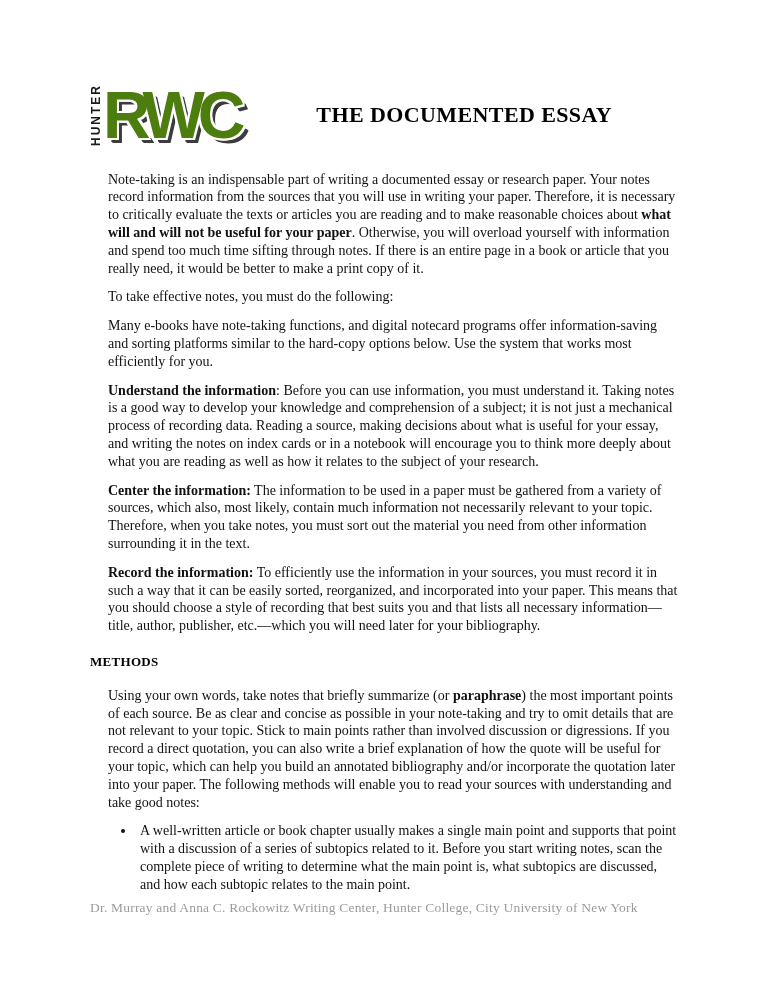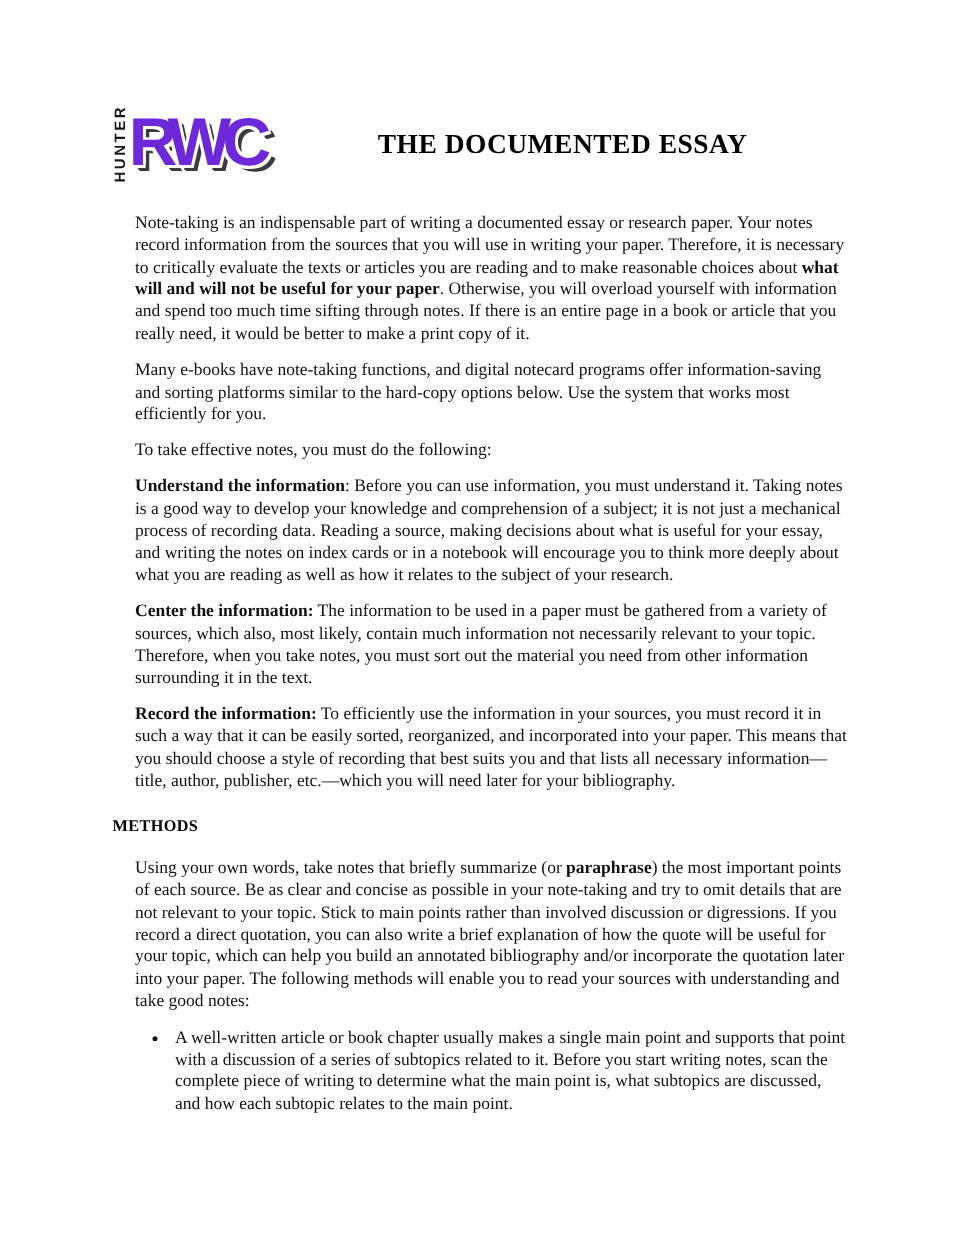--- a/index.html
+++ b/index.html
@@ -35,24 +35,24 @@
     font-weight: bold;
     font-size: 12px;
     letter-spacing: 2px;
     color: #1a1a1a;
     margin-right: 1px;
     line-height: 1;
   }
   .rwc-acronym {
     font-family: "Liberation Sans", sans-serif;
     font-weight: 900;
-    font-size: 54px;
+    font-size: 66px;
     line-height: 0.95;
     letter-spacing: -7px;
-    color: #6d28d9;
+    color: #4d7c0f;
     text-shadow:
       -2px -2px 0 #ffffff, 2px -2px 0 #ffffff,
       -2px  2px 0 #ffffff, 2px  2px 0 #ffffff,
        0   -2px 0 #ffffff, 0    2px 0 #ffffff,
       -2px  0   0 #ffffff, 2px  0   0 #ffffff,
        4px  4px 0 #3c3c3c, 5px  5px 0 #3c3c3c;
     padding-right: 10px;
   }
   .titles {
     flex: 1 1 auto;
@@ -108,32 +108,33 @@
       <span class="hunter-vertical">HUNTER</span>
       <span class="rwc-acronym">RWC</span>
     </div>
     <div class="titles">
       <div class="title-main">THE DOCUMENTED ESSAY</div>
     </div>
   </div>
 
   <p class="body-para"><span>Note-taking is an indispensable part of writing a documented essay or research paper. Your notes record information from the sources that you will use in writing your paper. Therefore, it is necessary to critically evaluate the texts or articles you are reading and to make reasonable choices about </span><strong>what will and will not be useful for your paper</strong><span>. Otherwise, you will overload yourself with information and spend too much time sifting through notes. If there is an entire page in a book or article that you really need, it would be better to make a print copy of it.</span></p>
 
+  <p class="body-para"><span>To take effective notes, you must do the following:</span></p>
+
   <p class="body-para"><span>Many e-books have note-taking functions, and digital notecard programs offer information-saving and sorting platforms similar to the hard-copy options below. Use the system that works most efficiently for you.</span></p>
-
-  <p class="body-para"><span>To take effective notes, you must do the following:</span></p>
 
   <p class="body-para"><strong>Understand the information</strong><span>: Before you can use information, you must understand it. Taking notes is a good way to develop your knowledge and comprehension of a subject; it is not just a mechanical process of recording data. Reading a source, making decisions about what is useful for your essay, and writing the notes on index cards or in a notebook will encourage you to think more deeply about what you are reading as well as how it relates to the subject of your research.</span></p>
 
   <p class="body-para"><strong>Center the information:</strong><span> The information to be used in a paper must be gathered from a variety of sources, which also, most likely, contain much information not necessarily relevant to your topic. Therefore, when you take notes, you must sort out the material you need from other information surrounding it in the text.</span></p>
 
   <p class="body-para"><strong>Record the information:</strong><span> To efficiently use the information in your sources, you must record it in such a way that it can be easily sorted, reorganized, and incorporated into your paper. This means that you should choose a style of recording that best suits you and that lists all necessary information—title, author, publisher, etc.—which you will need later for your bibliography.</span></p>
 
   <div class="methods-heading">METHODS</div>
 
   <p class="body-para"><span>Using your own words, take notes that briefly summarize (or </span><strong>paraphrase</strong><span>) the most important points of each source. Be as clear and concise as possible in your note-taking and try to omit details that are not relevant to your topic. Stick to main points rather than involved discussion or digressions. If you record a direct quotation, you can also write a brief explanation of how the quote will be useful for your topic, which can help you build an annotated bibliography and/or incorporate the quotation later into your paper. The following methods will enable you to read your sources with understanding and take good notes:</span></p>
 
   <ul class="bullet-list">
     <li><span>A well-written article or book chapter usually makes a single main point and supports that point with a discussion of a series of subtopics related to it. Before you start writing notes, scan the complete piece of writing to determine what the main point is, what subtopics are discussed, and how each subtopic relates to the main point.</span></li>
   </ul>
 
+  <div class="footer-credit">Dr. Murray and Anna C. Rockowitz Writing Center, Hunter College, City University of New York</div>
 
 </div>
 
 </body></html>

